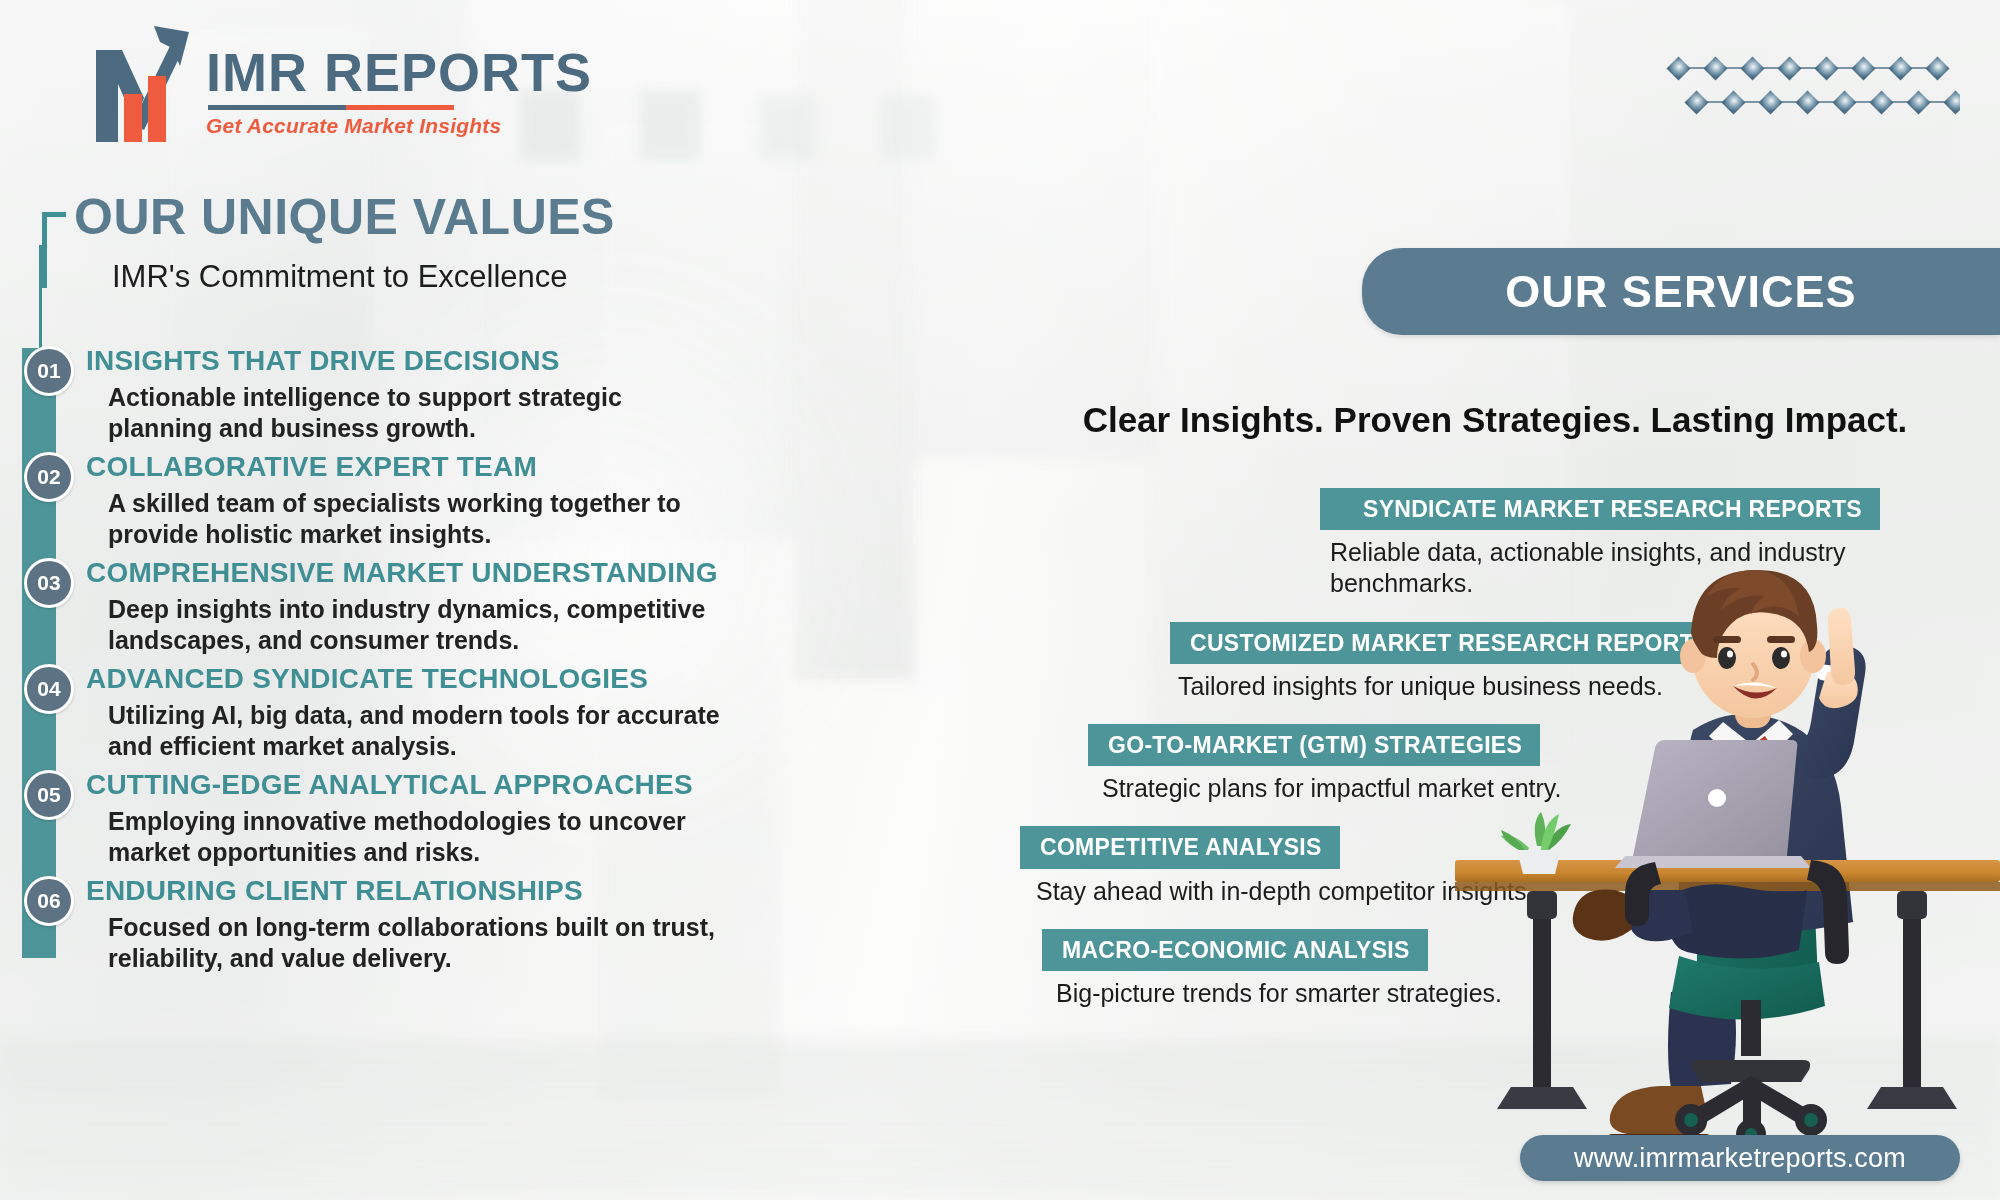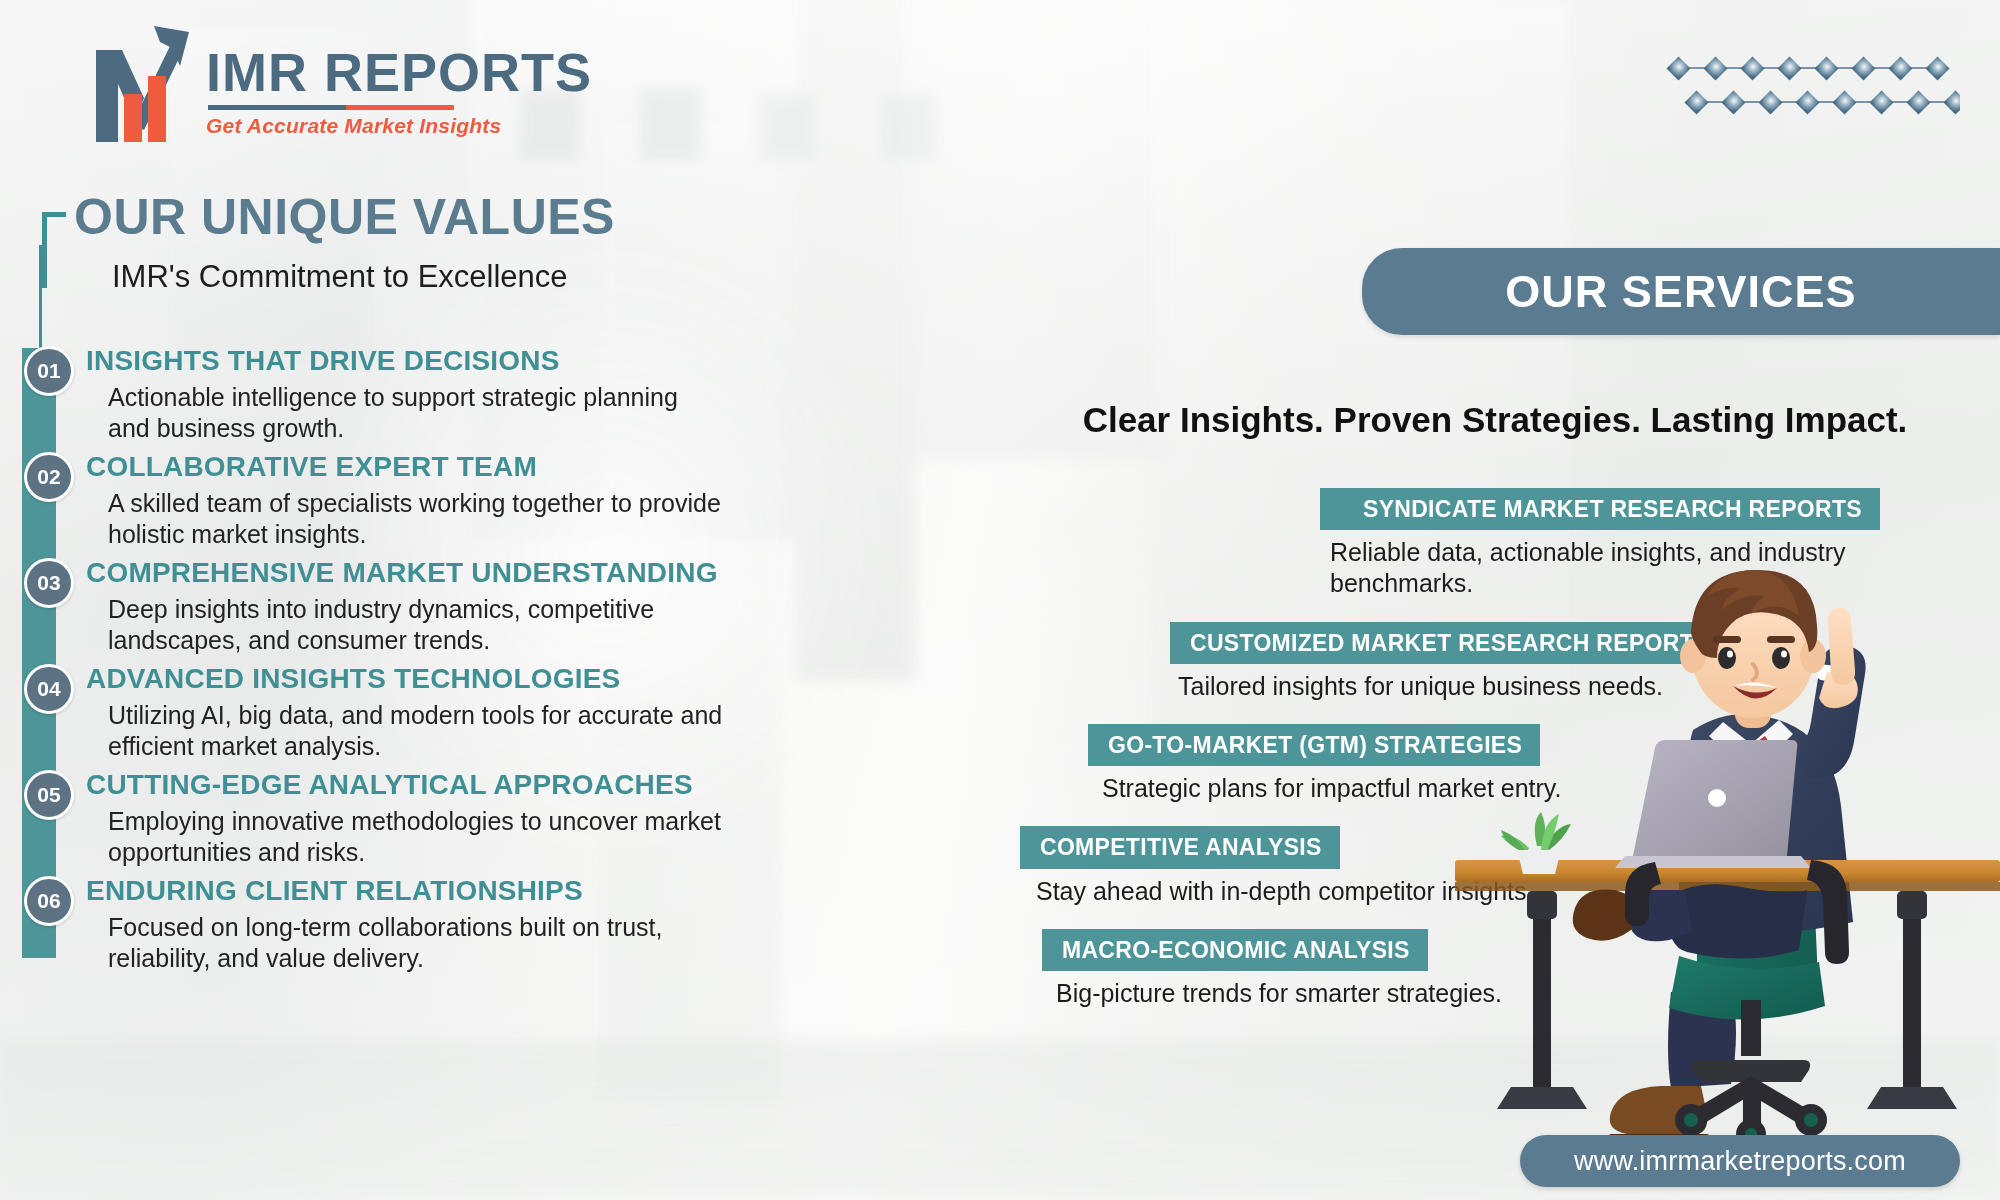--- a/index.html
+++ b/index.html
@@ -60,21 +60,21 @@
 
   .uv-list { position:absolute; left:0; top:148px; width:730px; }
   .uv-item { position:relative; min-height:98px; padding-left:86px; margin-bottom:3px; }
   .uv-badge {
     position:absolute; left:24px; top:2px; width:50px; height:50px; border-radius:50%;
     background:#5d7283; border:3px solid #ffffff; color:#fff;
     font-size:21px; font-weight:bold; display:flex; align-items:center; justify-content:center;
     box-shadow:0 1px 3px rgba(0,0,0,.18);
   }
   .uv-h { font-size:28px; font-weight:bold; color:#3f8f95; letter-spacing:.2px; line-height:1.2; margin-top:6px; }
-  .uv-p { font-size:25px; color:#222; line-height:1.25; margin-top:4px; padding-left:22px; max-width:640px; }
+  .uv-p { font-size:25px; color:#222; line-height:1.25; margin-top:4px; padding-left:22px; max-width:640px;font-weight:bold; }
 
   
   .services-banner {
     position:absolute; left:1362px; top:248px; width:638px; height:87px;
     background:#5b7b91; border-radius:40px 0 0 40px;
     display:flex; align-items:center; justify-content:center;
     box-shadow:0 2px 5px rgba(0,0,0,.12);
   }
   .services-banner span { color:#fff; font-size:45px; font-weight:bold; letter-spacing:1px; }
 
@@ -97,21 +97,21 @@
   .svc-2 .svc-bar { margin-left:210px; }
   .svc-2 .svc-desc { margin-left:218px; }
   .svc-3 .svc-bar { margin-left:128px; }
   .svc-3 .svc-desc { margin-left:142px; }
   .svc-4 .svc-bar { margin-left:60px; }
   .svc-4 .svc-desc { margin-left:76px; }
   .svc-5 .svc-bar { margin-left:82px; }
   .svc-5 .svc-desc { margin-left:96px; }
 
   .url-pill {
-    position:absolute; left:1520px; top:1135px; width:440px; height:52px;
+    position:absolute; left:1520px; top:1135px; width:440px; height:46px;
     background:#5b7b91; border-radius:26px;
     display:flex; align-items:center; justify-content:center;
     box-shadow:0 2px 5px rgba(0,0,0,.15);
   }
   .url-pill span { color:#fff; font-size:27px; letter-spacing:.2px; }
 
   .illus { position:absolute; left:1455px; top:560px; width:545px; height:600px; }
 </style>
 </head>
 <body>
@@ -216,21 +216,21 @@
       </div>
 
       <div class="uv-item">
         <div class="uv-badge">03</div>
         <div class="uv-h">COMPREHENSIVE MARKET UNDERSTANDING</div>
         <div class="uv-p">Deep insights into industry dynamics, competitive landscapes, and consumer trends.</div>
       </div>
 
       <div class="uv-item">
         <div class="uv-badge">04</div>
-        <div class="uv-h">ADVANCED INSIGHTS TECHNOLOGIES</div>
+        <div class="uv-h">ADVANCED SYNDICATE TECHNOLOGIES</div>
         <div class="uv-p">Utilizing AI, big data, and modern tools for accurate and efficient market analysis.</div>
       </div>
 
       <div class="uv-item">
         <div class="uv-badge">05</div>
         <div class="uv-h">CUTTING-EDGE ANALYTICAL APPROACHES</div>
         <div class="uv-p">Employing innovative methodologies to uncover market opportunities and risks.</div>
       </div>
 
       <div class="uv-item">

